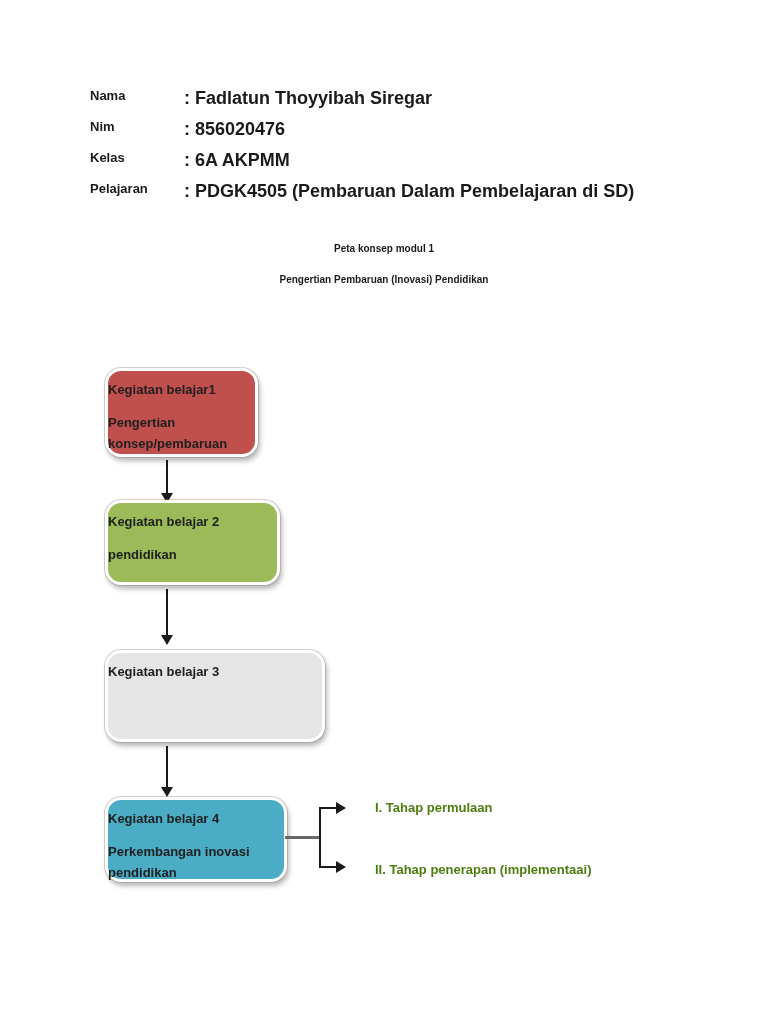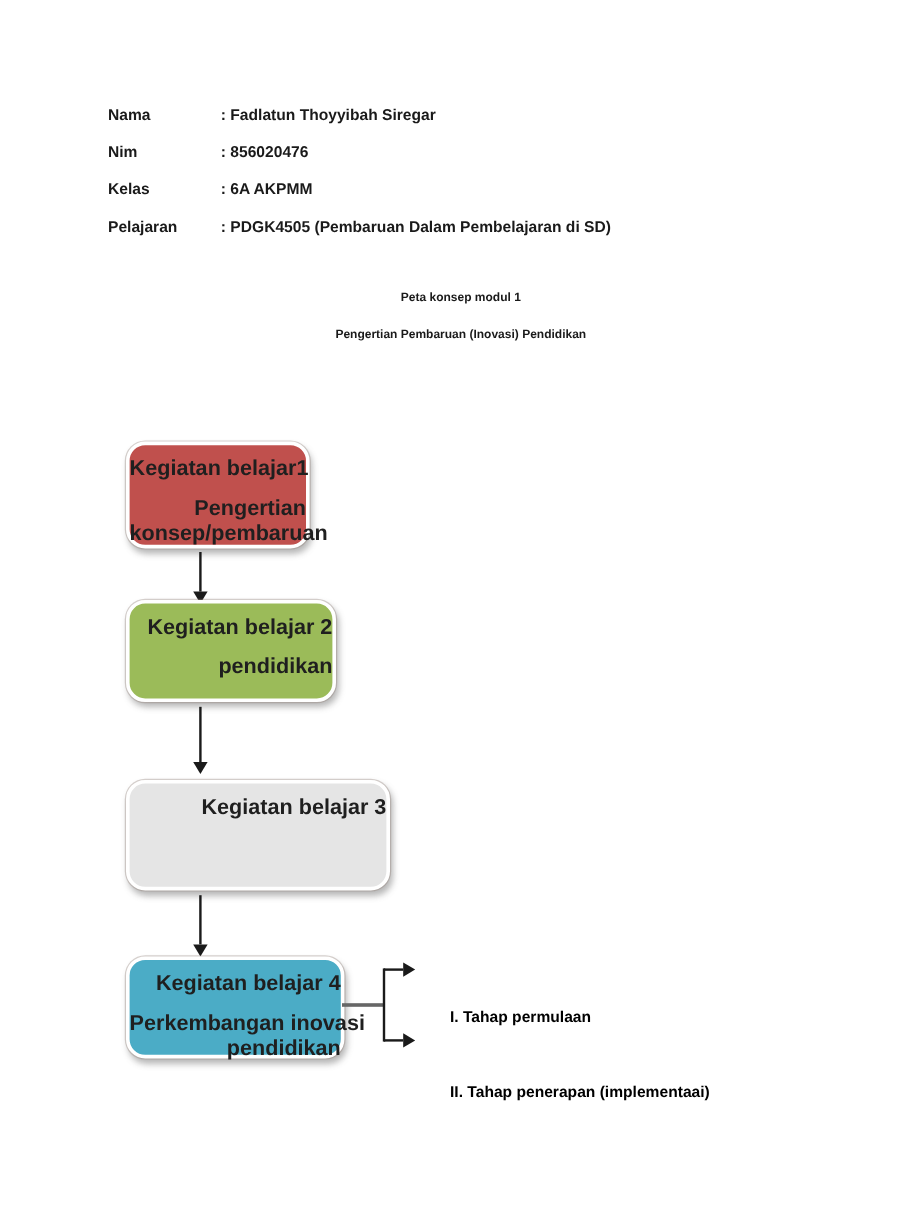--- a/index.html
+++ b/index.html
@@ -13,40 +13,40 @@
     overflow: hidden;
     padding-left: 16px;
   }
 
   
   .info-block { position: absolute; left: 90px; top: 88px; }
   .info-row { display: flex; height: 31px; align-items: flex-start; }
   .info-label {
     width: 94px; font-weight: bold; font-size: 13px; color: #1a1a1a;
   }
-  .info-value { font-weight: bold; font-size: 13px; color: #1a1a1a; white-space: nowrap; }
+  .info-value { font-weight: bold; font-size: 18px; color: #1a1a1a; white-space: nowrap; }
 
   
   .doc-title {
     position: absolute; left: 0; width: 768px; text-align: center;
     font-weight: bold; font-size: 10px; color: #1a1a1a;
   }
   .title-line1 { top: 243px; }
   .title-line2 { top: 274px; }
 
   
   .node {
     position: absolute;
     box-sizing: border-box;
     border: 3px solid #ffffff;
     border-radius: 16px;
-    text-align: right;
+    text-align: left;
     color: #1f1f1f;
     font-weight: bold;
-    font-size: 18px;
+    font-size: 13px;
     padding-top: 9px;
     box-shadow: 0 0 0 1px rgba(150,135,125,0.38), 2px 4px 5px rgba(95,95,95,0.45);
   }
   .node .node-title { line-height: 20px; margin-bottom: 13px; white-space: nowrap; }
   .node .desc-line { line-height: 20.5px; white-space: nowrap; }
 
   .n1 { left: 105px; top: 368px; width: 153px; height: 89px; background: #c0504d; }
   .n2 { left: 105px; top: 500px; width: 175px; height: 85px; background: #9bbb59; }
   .n3 { left: 105px; top: 650px; width: 220px; height: 92px; background: #e5e5e5; }
   .n4 { left: 105px; top: 797px; width: 182px; height: 85px; background: #4bacc6; }
@@ -69,21 +69,21 @@
   .harrow::after {
     content: ""; position: absolute; right: -10px; top: -5px;
     border-top: 6px solid transparent; border-bottom: 6px solid transparent;
     border-left: 10px solid #1a1a1a;
   }
   .h1 { left: 320px; top: 807px; }
   .h2 { left: 320px; top: 866px; }
 
   .branch-label {
     position: absolute; left: 375px;
-    font-weight: bold; font-size: 13px; color: #000000; white-space: nowrap; margin-top: 40px;
+    font-weight: bold; font-size: 13px; color: #4d7c0f; white-space: nowrap;
   }
   .b1 { top: 800px; }
   .b2 { top: 862px; }
 </style>
 </head>
 <body>
 
 <div class="page">
 
   <div class="info-block">

